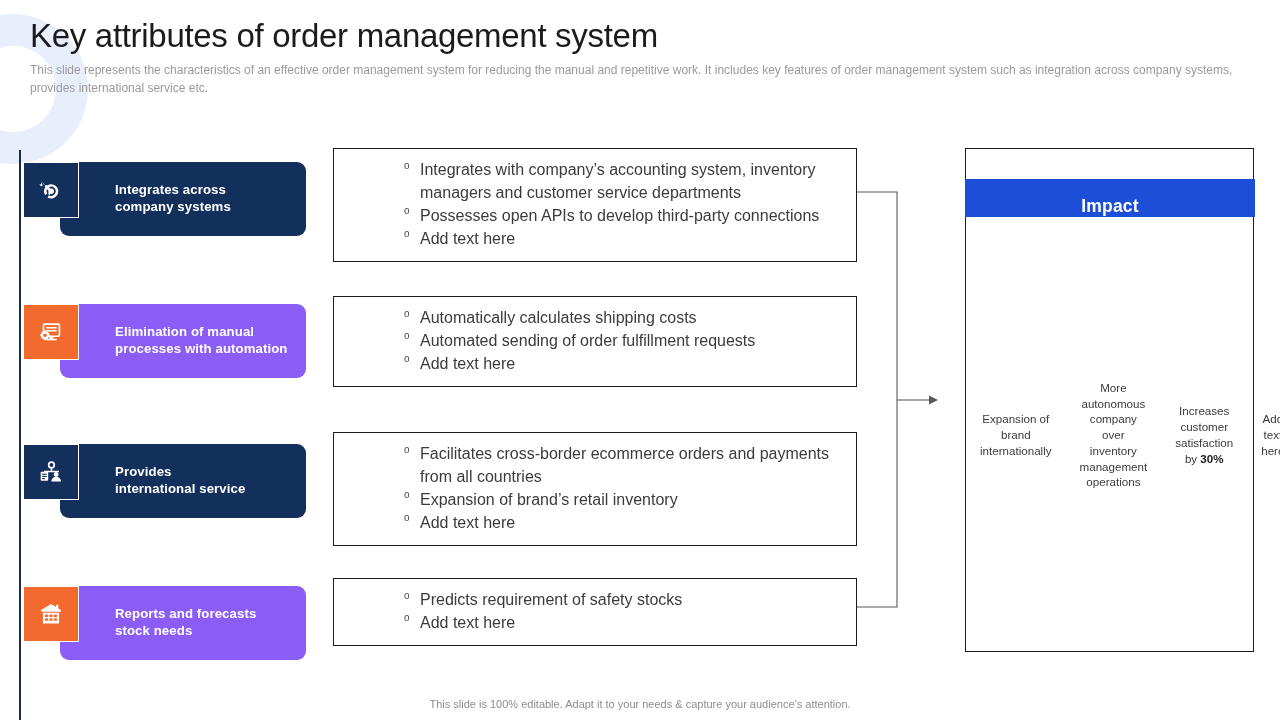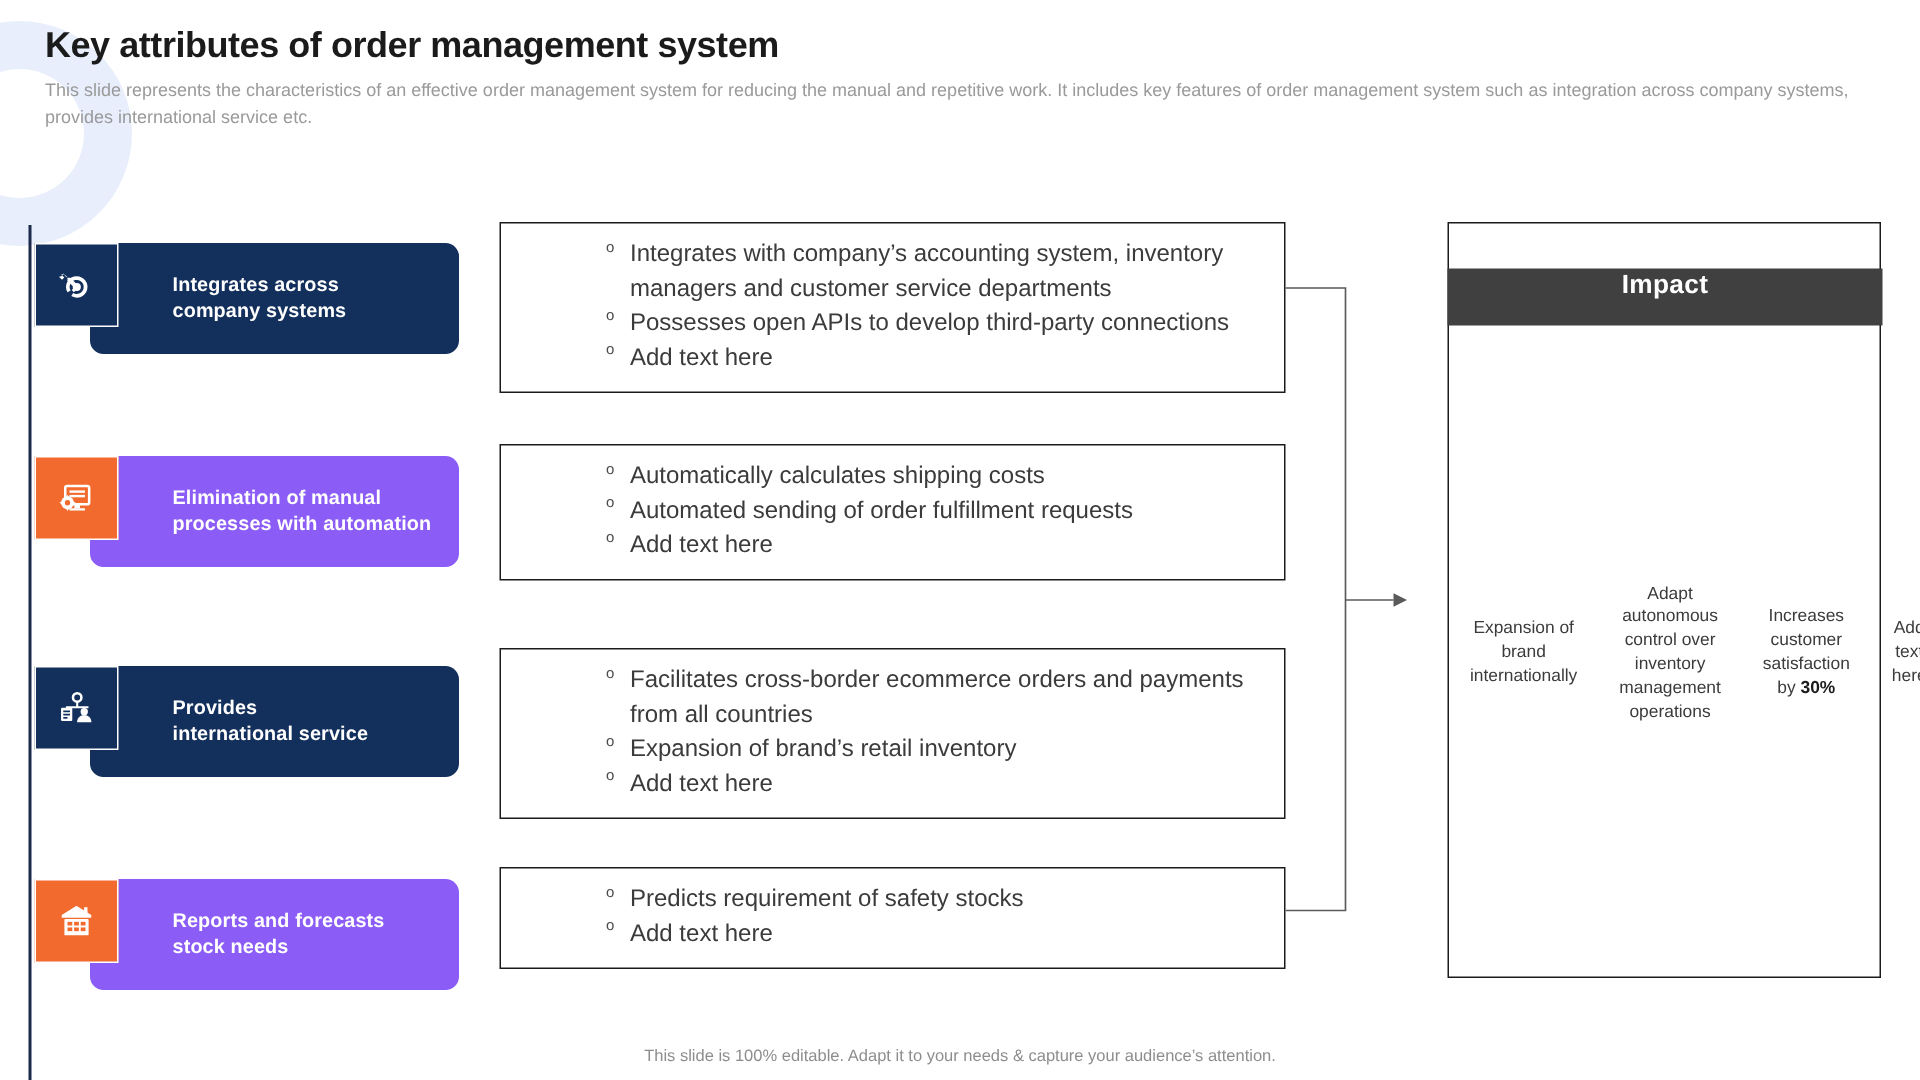--- a/index.html
+++ b/index.html
@@ -48,22 +48,22 @@
 
   
   #header {
     position: absolute;
     left: 30px;
     top: 18px;
     width: 1215px;
     z-index: 5;
   }
   #page-title {
-    font-size: 24px;
-    font-weight: bold;
+    font-size: 33px;
+    font-weight: normal;
     color: #1b1b1b;
     letter-spacing: -0.3px;
     line-height: 1.1;
     margin: 0;
     white-space: nowrap;
   }
   #page-subtitle {
     margin: 8px 0 0 0;
     font-size: 12px;
     line-height: 1.45;
@@ -173,23 +173,23 @@
     box-sizing: border-box;
     border: 1.3px solid #1b1b1b;
     background: #ffffff;
   }
   #impact-header {
     position: absolute;
     left: 965px;
     top: 179px;
     width: 290px;
     height: 38px;
-    background: #404040;
+    background: #1d4ed8;
     display: flex;
-    align-items: flex-start;
+    align-items: flex-end;
     justify-content: center;
     z-index: 6;
   }
   #impact-title {
     color: #ffffff;
     font-size: 17.5px;
     font-weight: bold;
     letter-spacing: 0.2px;
   }
   #impact-items {
@@ -350,21 +350,21 @@
 
 </div>
 
 <div id="impact-panel"></div>
 <div id="impact-header">
   <span id="impact-title">Impact</span>
 </div>
 <div id="impact-items">
   <div class="impact-item"><span>Expansion of
 brand internationally</span><b></b></div>
-  <div class="impact-item"><span>Adapt autonomous control over
+  <div class="impact-item"><span>More autonomous company over
 inventory management operations</span><b></b></div>
   <div class="impact-item"><span>Increases customer
 satisfaction by </span><b>30%</b></div>
   <div class="impact-item"><span>Add text here</span><b></b></div>
   <div class="impact-item"><span>Add text here</span><b></b></div>
 </div>
 
 <div id="footer-note">This slide is 100% editable. Adapt it to your needs &amp; capture your audience’s attention.</div>
 
 </body></html>

